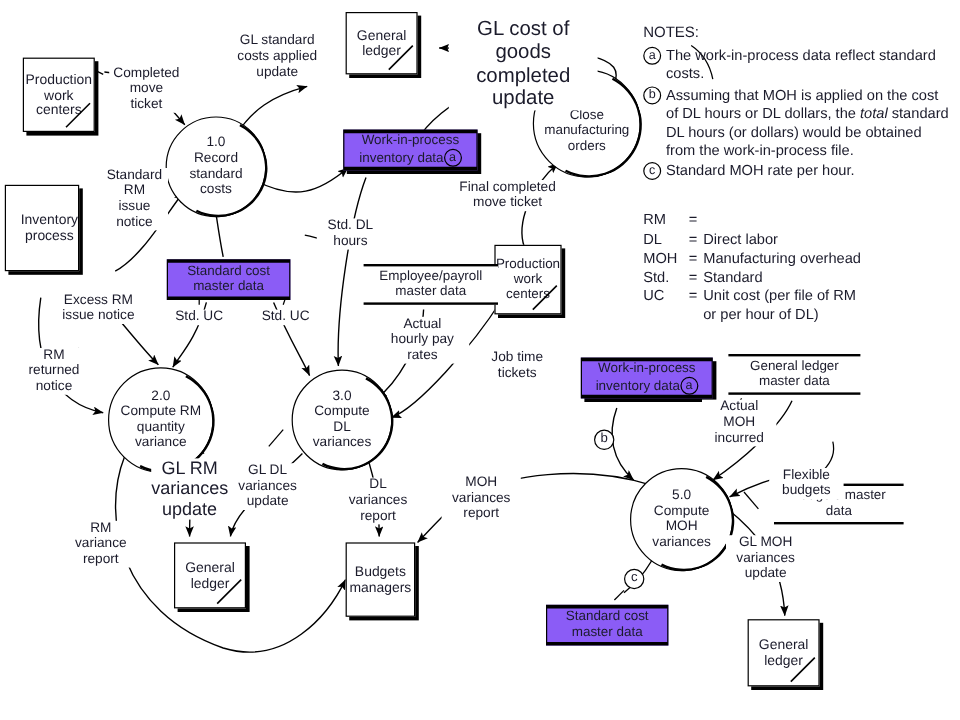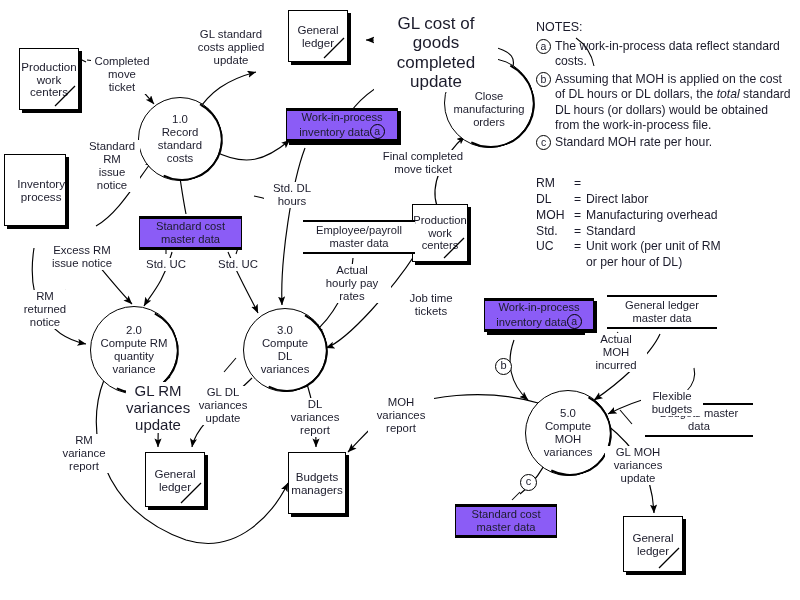--- a/index.html
+++ b/index.html
@@ -421,18 +421,18 @@
       <div class="key-def">Manufacturing overhead</div>
     </div>
     <div class="key-row">
       <div class="key-term">Std.</div>
       <div class="key-eq">=</div>
       <div class="key-def">Standard</div>
     </div>
     <div class="key-row">
       <div class="key-term">UC</div>
       <div class="key-eq">=</div>
-      <div class="key-def">Unit work (per unit of RM</div>
+      <div class="key-def">Unit cost (per file of RM</div>
     </div>
     <div class="key-cont">or per hour of DL)</div>
   </div>
 
 </div>
 
 </body></html>

